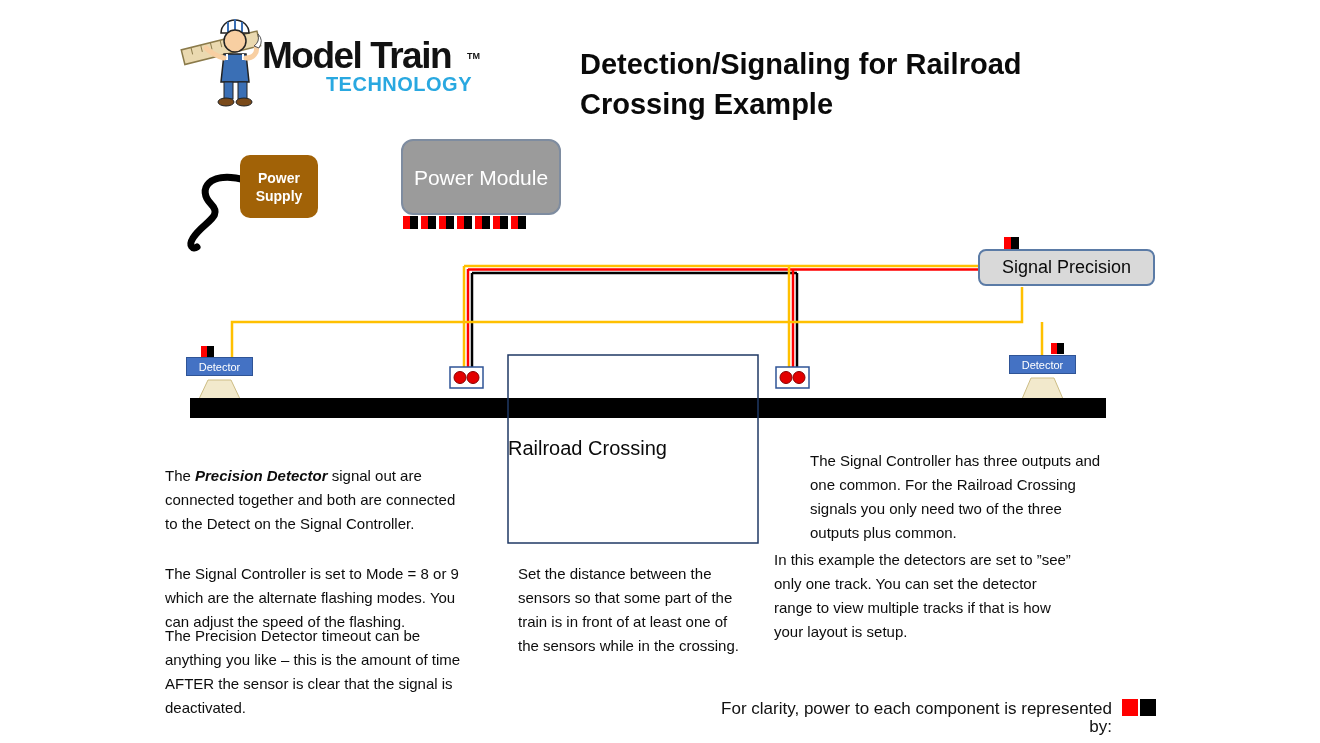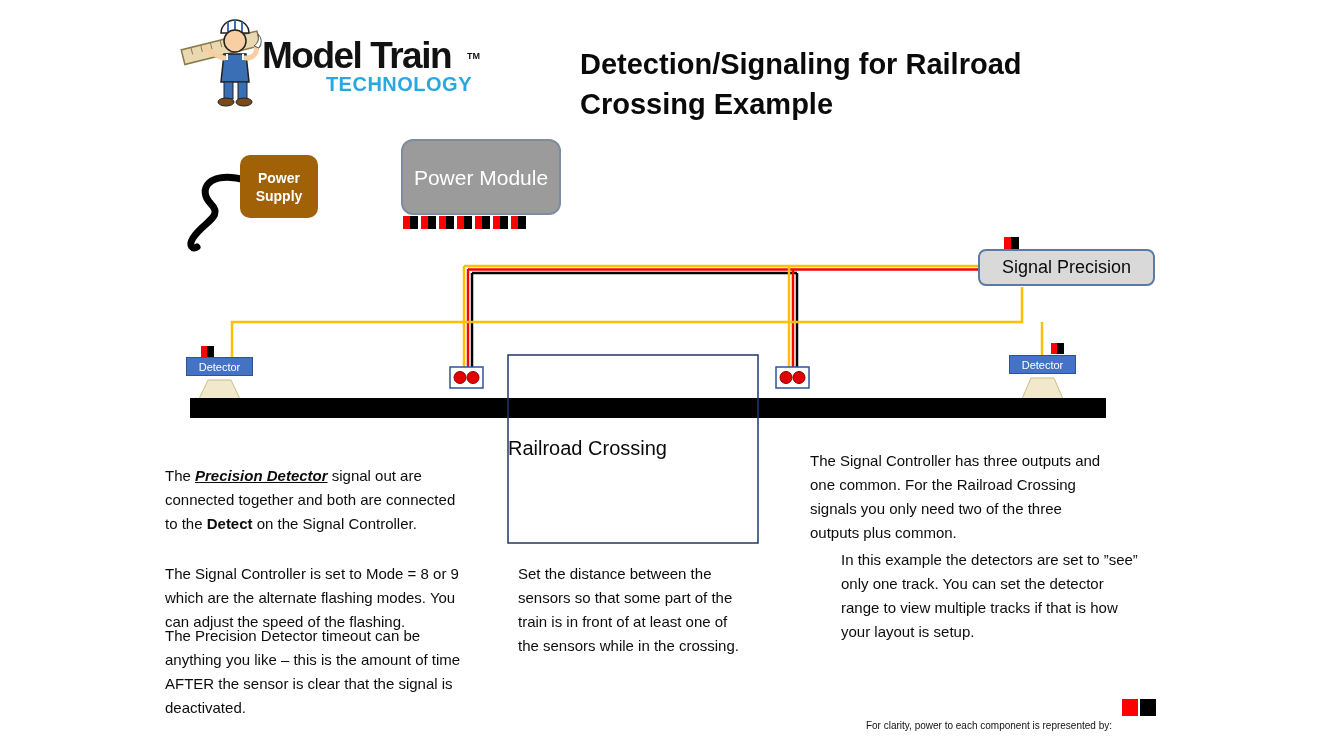--- a/index.html
+++ b/index.html
@@ -32,26 +32,26 @@
 
   #crossing-label{left:508px;top:437px;width:250px;text-align:left;font-size:20px;color:#0a0a0a;}
 
   
   .note{font-size:15px;line-height:24px;color:#0d0d0d;}
   #note-left-1{left:165px;top:464px;width:306px;}
   #note-left-2{left:165px;top:562px;width:306px;}
   #note-left-3{left:165px;top:624px;width:306px;}
   #note-middle-1{left:518px;top:562px;width:232px;}
   #note-right-1{left:810px;top:449px;width:300px;}
-  #note-right-2{left:841px;top:548px;width:300px;}
-  .bi{font-weight:bold;font-style:italic;text-decoration:underline;}
-  .b{font-weight:bold;margin-top:42px;}
+  #note-right-2{left:774px;top:548px;width:300px;}
+  .bi{font-weight:bold;font-style:italic;}
+  .b{font-weight:normal;margin-top:42px;}
 
   
-  #legend-text{left:700px;top:700px;width:412px;text-align:right;font-size:10px;line-height:18px;margin-top:17px;}
+  #legend-text{left:700px;top:700px;width:412px;text-align:right;font-size:17px;line-height:18px;}
   .sq{position:absolute;width:16px;height:17px;top:699px;}
   #legend-red{left:1122px;background:#f00;}
   #legend-black{left:1140px;background:#000;}
 </style>
 </head>
 <body>
 
 <div id="stage">
 
   <svg class="abs" style="left:0;top:0;" width="1320" height="743" viewBox="0 0 1320 743">

